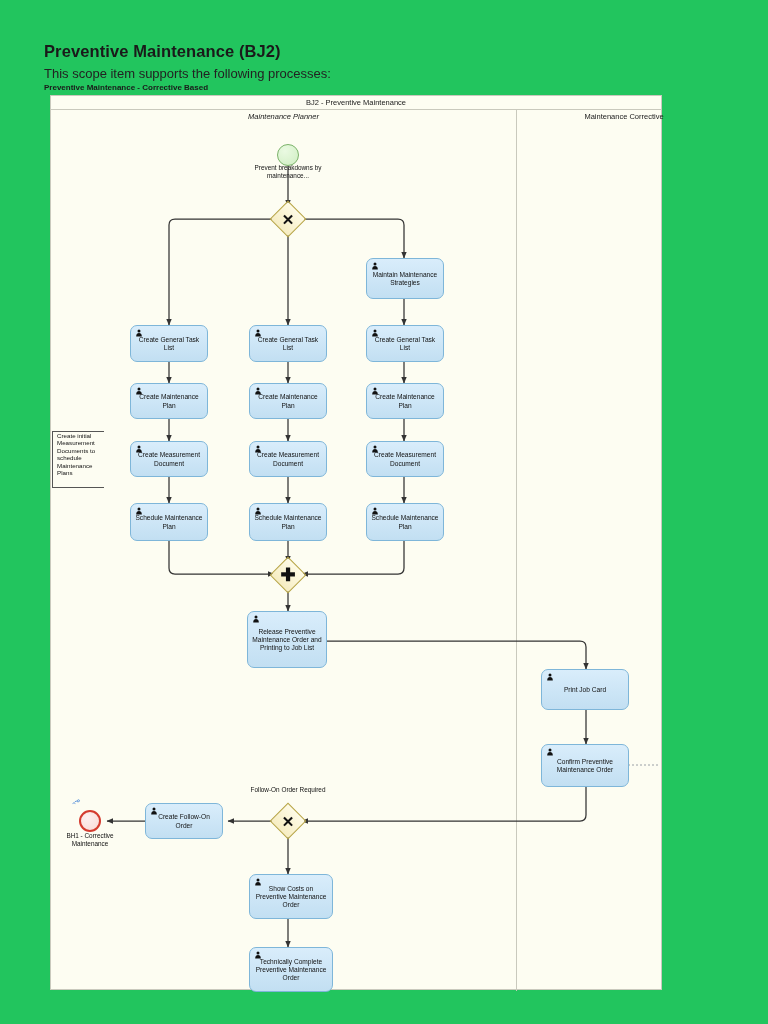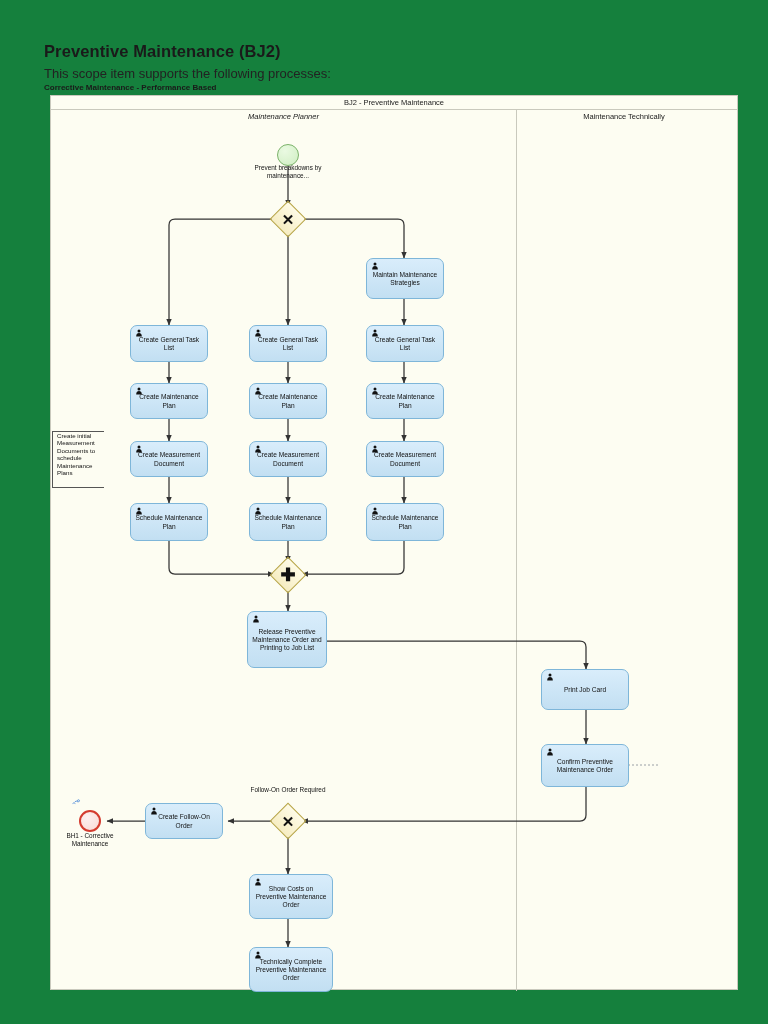--- a/index.html
+++ b/index.html
@@ -6,21 +6,21 @@
   html, body {
     margin: 0; padding: 0;
     width: 768px; height: 1024px;
     background: #ffffff;
     font-family: "Liberation Sans", sans-serif;
     overflow: hidden;
   }
   #page {
     position: relative;
     width: 768px; height: 1024px;
-    background: #15803d;
+    background: #22c55e;
   }
   .doc-title {
     position: absolute;
     left: 44px; top: 42px;
     font-size: 16.5px;
     font-weight: bold;
     color: #1a1a1a;
     letter-spacing: 0.1px;
   }
   .doc-sub {
@@ -34,21 +34,21 @@
     left: 44px; top: 83px;
     font-size: 8px;
     font-weight: bold;
     color: #1a1a1a;
   }
 
   
   #pool {
     position: absolute;
     left: 50px; top: 95px;
-    width: 688px; height: 895px;
+    width: 612px; height: 895px;
     background: #fdfdf2;
     border: 1px solid #c9c9bd;
   }
   .pool-header {
     position: absolute;
     left: 0; top: 0;
     width: 100%; height: 14px;
     border-bottom: 1px solid #c9c9bd;
     text-align: center;
     font-size: 7.5px;
@@ -167,27 +167,27 @@
     width: 9px; height: 8px;
   }
 </style>
 </head>
 <body>
 
 <div id="page">
 
   <div class="doc-title">Preventive Maintenance (BJ2)</div>
   <div class="doc-sub">This scope item supports the following processes:</div>
-  <div class="doc-proc">Corrective Maintenance - Performance Based</div>
+  <div class="doc-proc">Preventive Maintenance - Corrective Based</div>
 
   <div id="pool">
     <div class="pool-header">BJ2 - Preventive Maintenance</div>
     <div class="lane-divider"></div>
     <div class="lane-label" id="lane-label-planner">Maintenance Planner</div>
-    <div class="lane-label" id="lane-label-tech">Maintenance Technically</div>
+    <div class="lane-label" id="lane-label-tech">Maintenance Corrective</div>
   </div>
 
   <svg id="wires" viewBox="0 0 768 1024">
     <defs>
       <marker id="ah" markerWidth="7" markerHeight="7" refX="6" refY="3.1" orient="auto" markerUnits="userSpaceOnUse">
         <path d="M0,0.4 L6.4,3.1 L0,5.8 z" fill="#333"></path>
       </marker>
     </defs>
     <g fill="none" stroke="#333" stroke-width="1.25" marker-end="url(#ah)">
 

